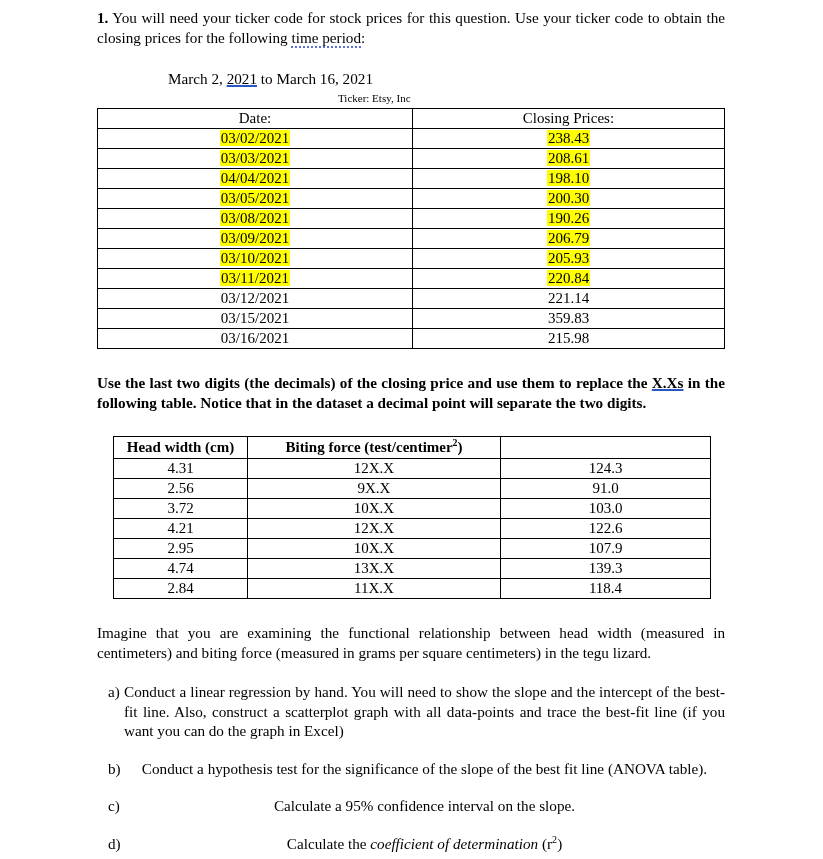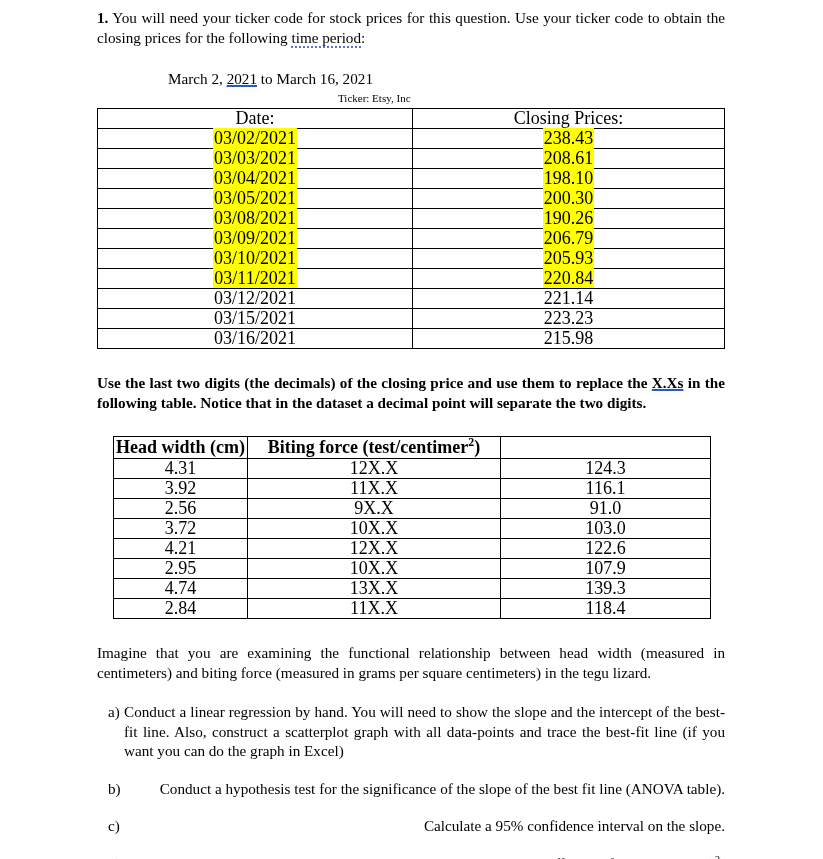--- a/index.html
+++ b/index.html
@@ -64,21 +64,21 @@
   .ticker-line {
     margin: 0;
     padding-left: 241px;
     font-size: 11px;
     line-height: 19.5px;
   }
 
   
   table {
     border-collapse: collapse;
-    font-size: 18px;
+    font-size: 15px;
   }
   table td, table th {
     border: 1px solid #000000;
     padding: 0;
     height: 19px;
     line-height: 19px;
     text-align: center;
     font-weight: normal;
     vertical-align: middle;
     white-space: nowrap;
@@ -121,21 +121,21 @@
     width: 27px;
     flex: 0 0 27px;
     padding-left: 11px;
     box-sizing: border-box;
   }
   .listitem .body {
     flex: 1 1 auto;
     text-align: justify;
     text-justify: inter-word;
   }
-  .listitem .body.nojust { text-align: right; }
+  .listitem .body.nojust { text-align: center; }
   .spacer-18 { height: 18px; }
   .spacer-20 { height: 20px; }
   .spacer-22 { height: 22px; }
   .spacer-24 { height: 24px; }
 </style>
 </head>
 <body>
 
 <div class="page">
   <div class="content">
@@ -162,21 +162,21 @@
       <tbody id="stock-body">
           <tr>
             <td><span class="hl">03/02/2021</span></td>
             <td><span class="hl">238.43</span></td>
           </tr>
           <tr>
             <td><span class="hl">03/03/2021</span></td>
             <td><span class="hl">208.61</span></td>
           </tr>
           <tr>
-            <td><span class="hl">03/04/2021</span></td>
+            <td><span class="hl">04/04/2021</span></td>
             <td><span class="hl">198.10</span></td>
           </tr>
           <tr>
             <td><span class="hl">03/05/2021</span></td>
             <td><span class="hl">200.30</span></td>
           </tr>
           <tr>
             <td><span class="hl">03/08/2021</span></td>
             <td><span class="hl">190.26</span></td>
           </tr>
@@ -191,21 +191,21 @@
           <tr>
             <td><span class="hl">03/11/2021</span></td>
             <td><span class="hl">220.84</span></td>
           </tr>
           <tr>
             <td><span>03/12/2021</span></td>
             <td><span>221.14</span></td>
           </tr>
           <tr>
             <td><span>03/15/2021</span></td>
-            <td><span>223.23</span></td>
+            <td><span>359.83</span></td>
           </tr>
           <tr>
             <td><span>03/16/2021</span></td>
             <td><span>215.98</span></td>
           </tr>
         </tbody>
     </table>
 
     <div class="spacer-24"></div>
 
@@ -224,25 +224,20 @@
           <td>Head width (cm)</td>
           <td><span>Biting force (test/centimer</span><sup>2</sup><span>)</span></td>
           <td></td>
         </tr>
       </thead>
       <tbody id="lizard-body">
           <tr>
             <td>4.31</td>
             <td>12X.X</td>
             <td>124.3</td>
-          </tr>
-          <tr>
-            <td>3.92</td>
-            <td>11X.X</td>
-            <td>116.1</td>
           </tr>
           <tr>
             <td>2.56</td>
             <td>9X.X</td>
             <td>91.0</td>
           </tr>
           <tr>
             <td>3.72</td>
             <td>10X.X</td>
             <td>103.0</td>

